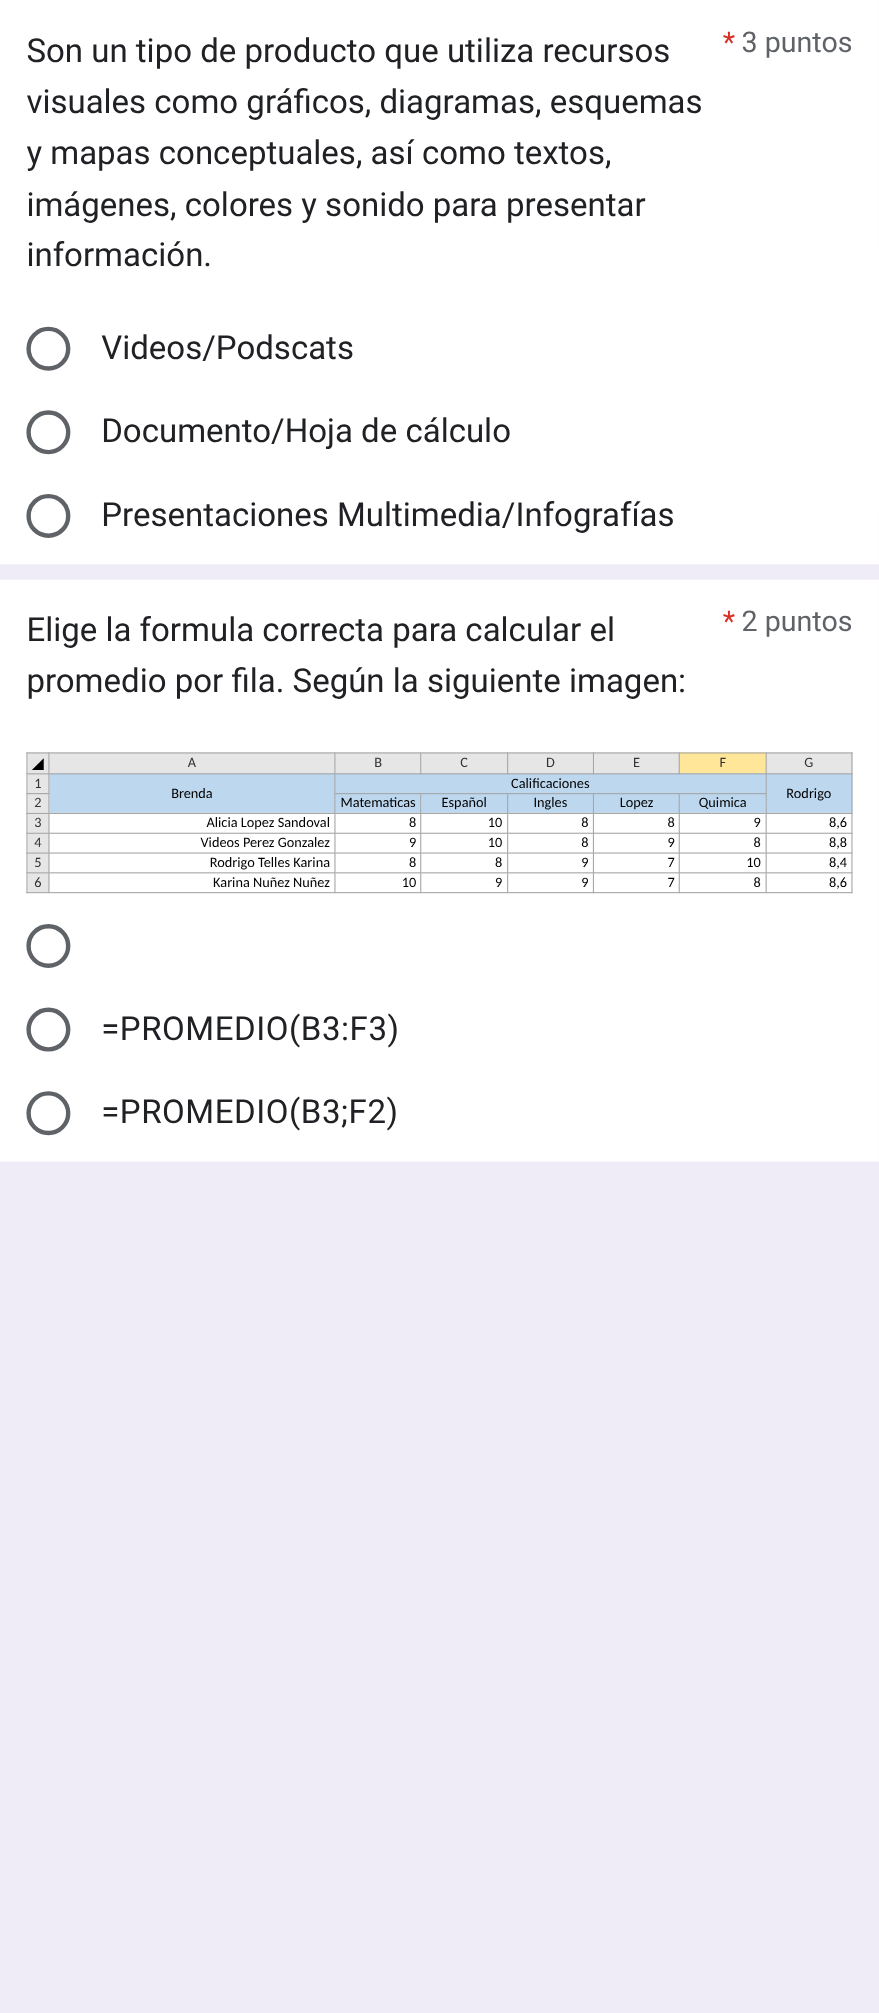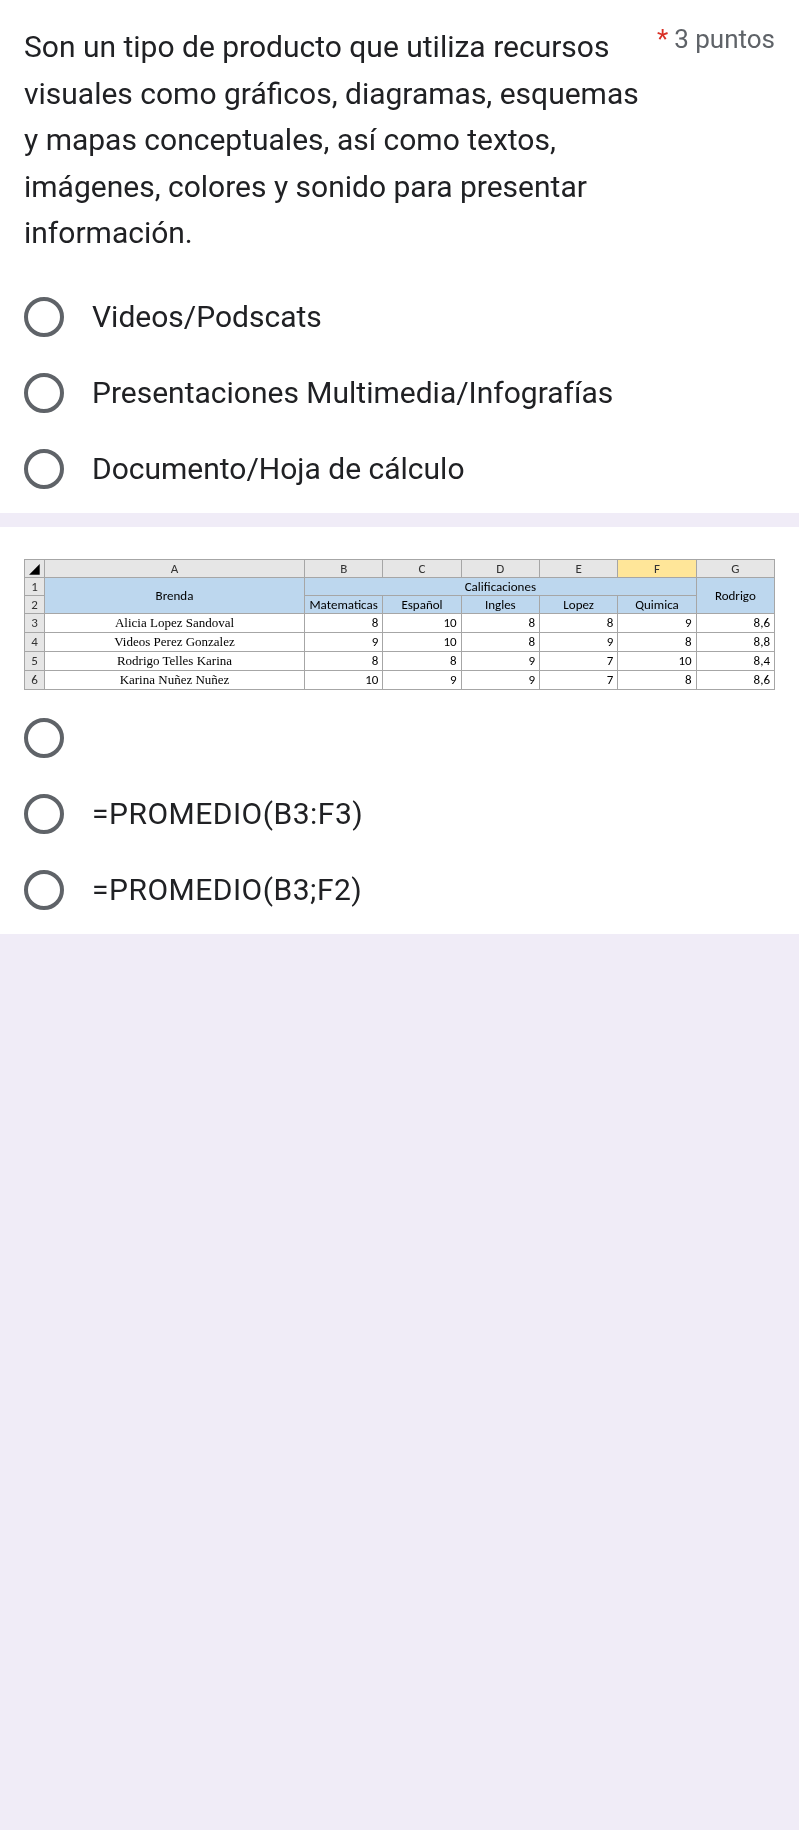--- a/index.html
+++ b/index.html
@@ -15,50 +15,56 @@
   .option-label { font-size: 30px; color: #202124; }
   .option-label-mono { font-size: 30px; color: #202124; letter-spacing: 0.5px; }
   .sheet-wrap { margin: 8px 0 28px 0; }
   table.sheet { border-collapse: collapse; width: 100%; font-size: 13px; font-family: Calibri, Arial, sans-serif; table-layout: fixed; }
   table.sheet th, table.sheet td { border: 1px solid #a6a6a6; padding: 1px 4px; height: 18px; }
   .col-corner { background: #e6e6e6; text-align: center; width: 20px; }
   .col-head   { background: #e6e6e6; text-align: center; color: #333; font-weight: normal; }
   .col-head.sel { background: #ffe699; }
   .row-head   { background: #e6e6e6; text-align: center; color: #333; font-weight: normal; width: 20px; }
   .data-head  { background: #bdd7ee; text-align: center; }
-  .data-name  { text-align: center; background: #fff; font-family: Liberation Serif, serif; }
+  .data-name  { text-align: right; background: #fff; }
   .data-num   { text-align: right; background: #fff; }
 </style>
 </head>
 <body>
 
 <div class="card" data-name="question-card-1">
   <div class="question-header" data-name="question-header">
     <div class="question-text" data-name="question-text">Son un tipo de producto  que utiliza recursos visuales como gráficos, diagramas, esquemas y mapas conceptuales, así como textos, imágenes, colores y sonido para presentar información.</div>
     <div class="points-wrap" data-name="points-label">
       <span class="req-star" data-name="required-star">*</span><span data-name="points-value">3 puntos</span>
     </div>
   </div>
   <div class="options" data-name="options-group">
     <div class="option-row" data-name="option-videos-podcasts">
       <div class="radio" data-name="radio-icon"></div>
       <div class="option-label" data-name="option-label">Videos/Podscats</div>
     </div>
+    <div class="option-row" data-name="option-documento-hoja">
+      <div class="radio" data-name="radio-icon"></div>
+      <div class="option-label" data-name="option-label">Documento/Hoja de cálculo</div>
+    </div>
     <div class="option-row" data-name="option-presentaciones-multimedia">
       <div class="radio" data-name="radio-icon"></div>
       <div class="option-label" data-name="option-label">Presentaciones Multimedia/Infografías</div>
-    </div>
-    <div class="option-row" data-name="option-documento-hoja">
-      <div class="radio" data-name="radio-icon"></div>
-      <div class="option-label" data-name="option-label">Documento/Hoja de cálculo</div>
     </div>
   </div>
 </div>
 
 <div class="card" data-name="question-card-2">
+  <div class="question-header" data-name="question-header">
+    <div class="question-text" data-name="question-text">Elige la formula correcta para calcular el promedio por fila. Según la siguiente imagen:</div>
+    <div class="points-wrap" data-name="points-label">
+      <span class="req-star" data-name="required-star">*</span><span data-name="points-value">2 puntos</span>
+    </div>
+  </div>
 
   <div class="sheet-wrap" data-name="spreadsheet-image">
     <table class="sheet" data-name="spreadsheet-table">
       <colgroup>
         <col style="width:20px">
           <col style="width:260px">
           <col>
           <col>
           <col>
           <col>

